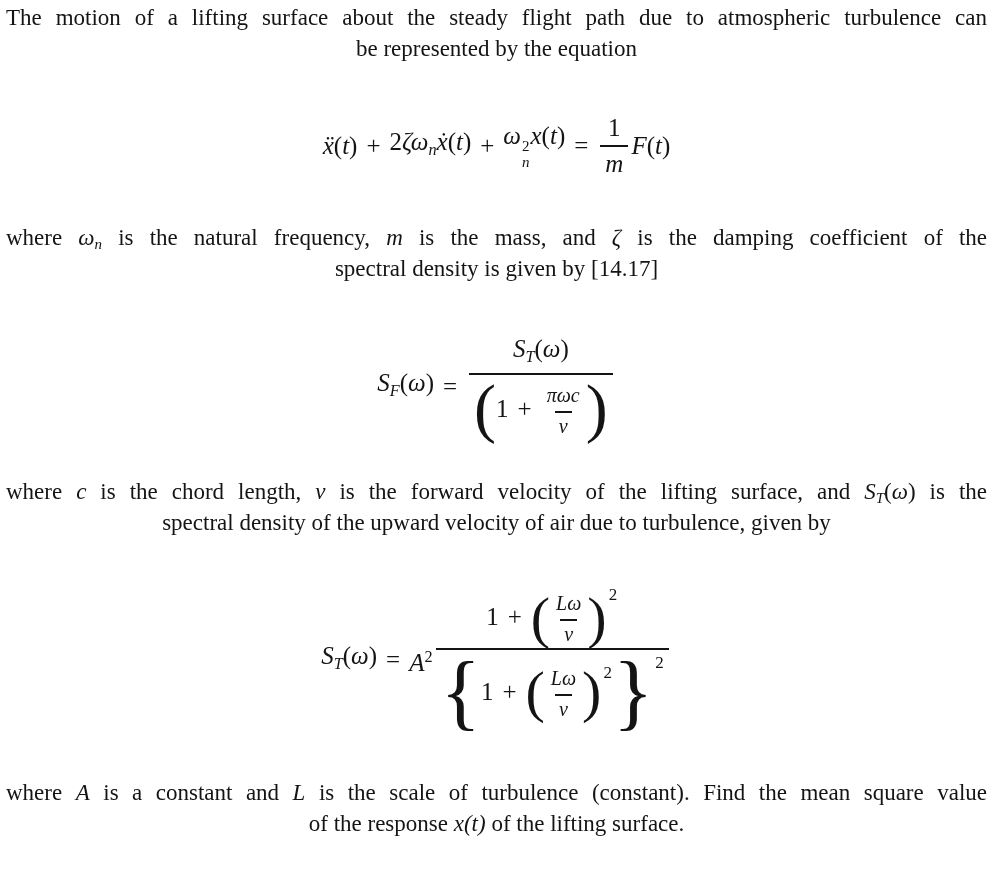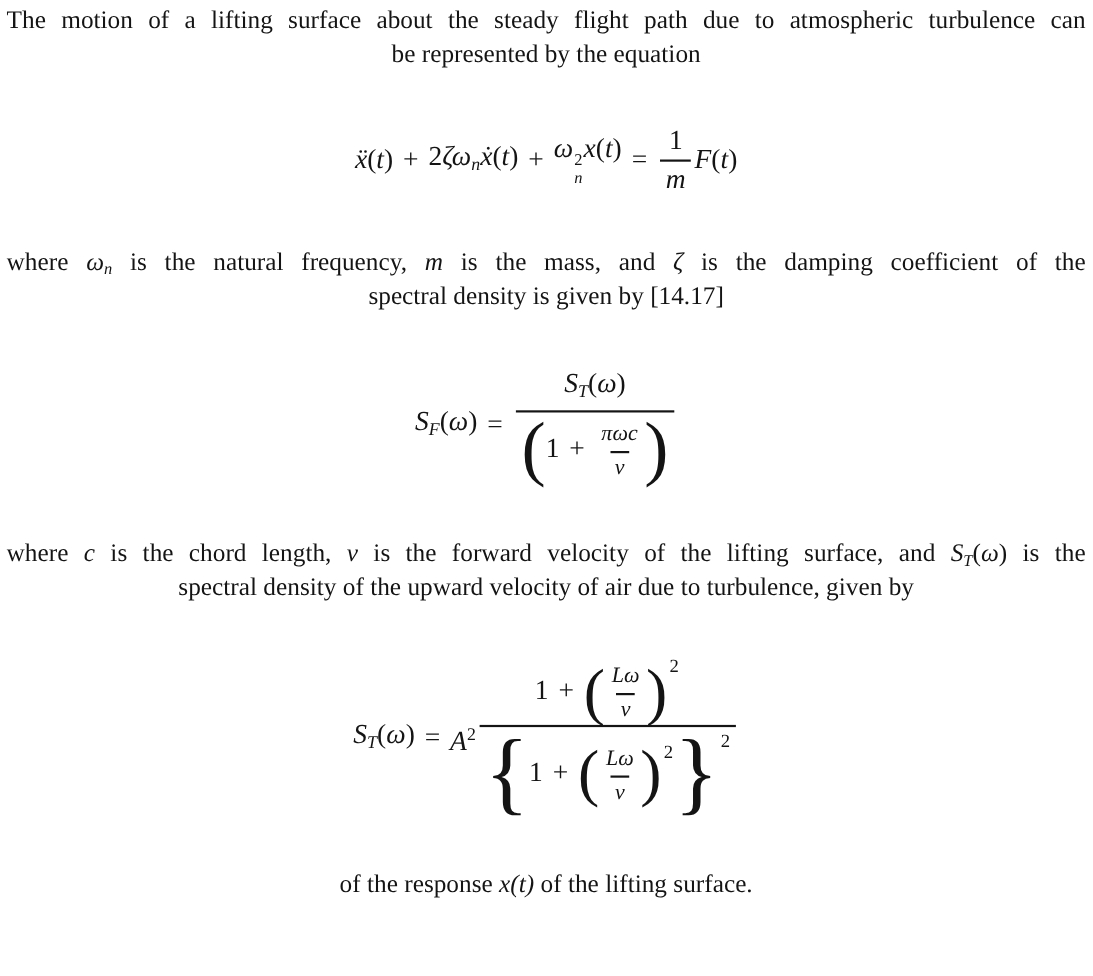--- a/index.html
+++ b/index.html
@@ -14,21 +14,21 @@
     background: #ffffff;
   }
   .para { margin: 0; }
   .jline {
     display: block; text-align: justify; text-align-last: justify;
     -moz-text-align-last: justify;
     line-height: 31px; height: 31px; overflow: hidden; white-space: normal;
   }
   .lline { display: block; text-align: center; line-height: 31px; height: 31px; overflow: hidden; }
   .p2 { margin-top: 32px; }
-  .p3 { margin-top: 39px; }
+  .p3 { margin-top: 28px; }
   .p4 { margin-top: 33px; }
   .it { font-style: italic; }
   .ssub { font-size: 0.65em; vertical-align: -0.28em; }
   .msup { font-size: 0.65em; vertical-align: 0.55em; }
 
   
   .eq {
     display: flex; justify-content: center; align-items: center;
     font-size: 25px; color: #141414;
   }
@@ -153,16 +153,17 @@
           </span>
           <span class="d d2">)</span>
           <span class="bigsup den-inner-sup">2</span>
           <span class="d d3">}</span>
           <span class="bigsup den-outer-sup">2</span>
         </span>
       </span>
     </div>
 
   <p class="para p4">
+      <span class="jline"><span>where </span><span class="it">A</span><span> is a constant and </span><span class="it">L</span><span> is the scale of turbulence (constant). Find the mean square value</span></span>
       <span class="lline"><span>of the response </span><span class="it">x(t)</span><span> of the lifting surface.</span></span>
     </p>
 
 </div>
 
 </body></html>

